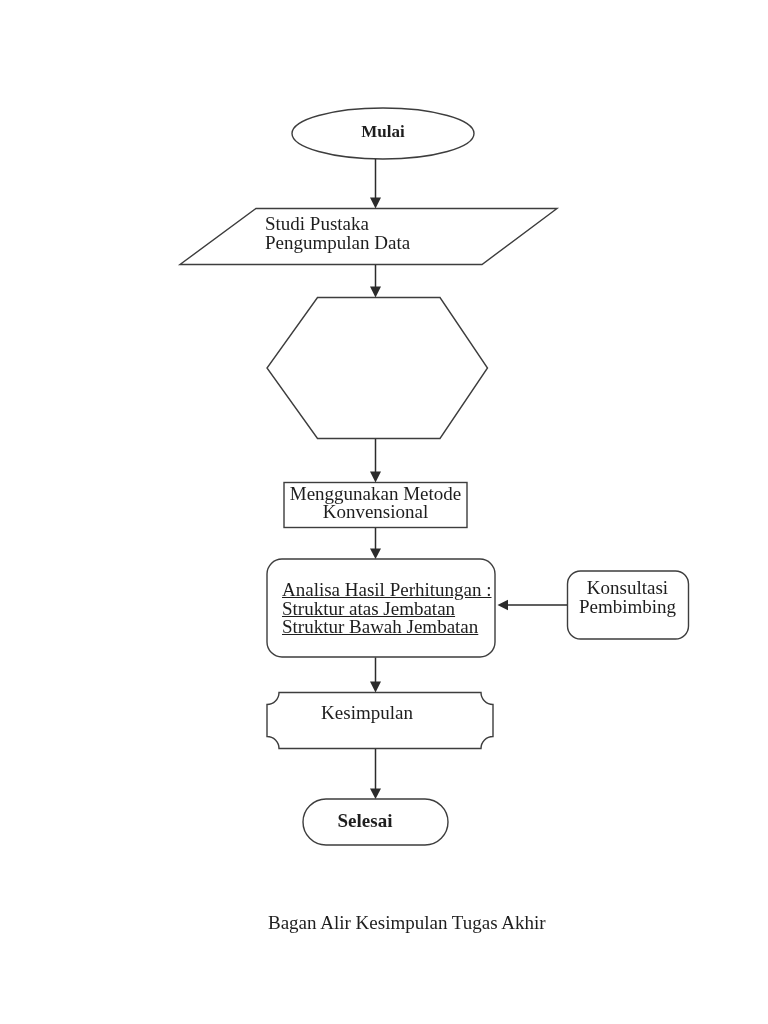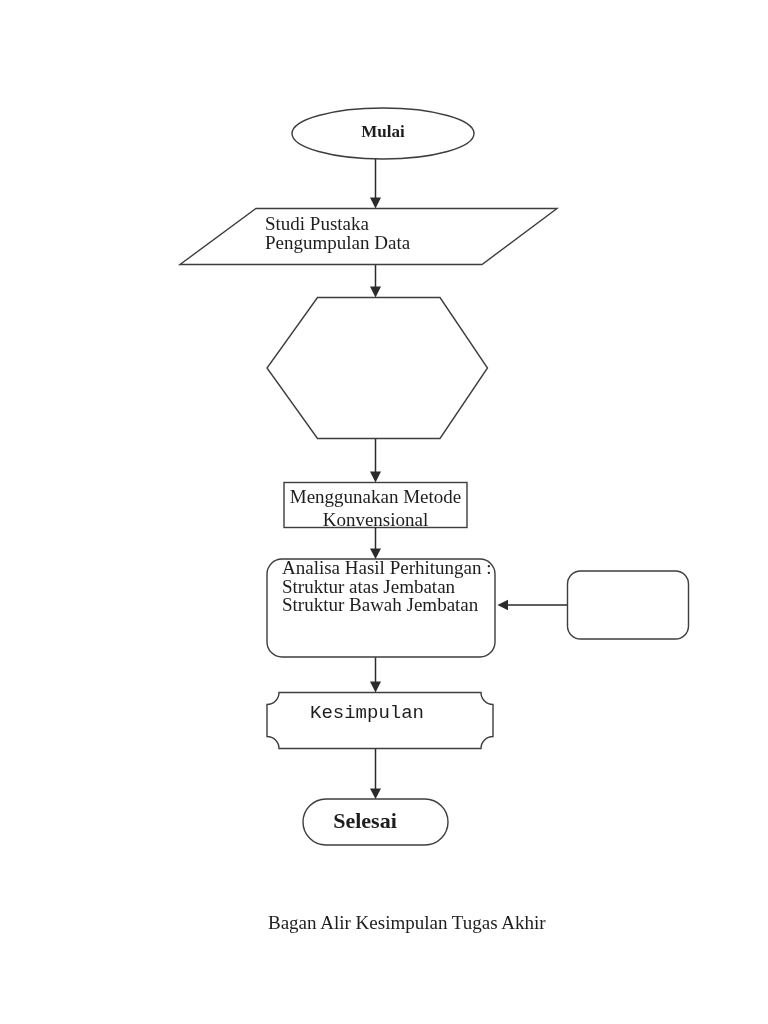--- a/index.html
+++ b/index.html
@@ -27,25 +27,25 @@
     font-size:19px;
     line-height:18.5px;
     white-space:pre-line;
     color:var(--text);
   }
   .center{text-align:center;}
   .bold{font-weight:bold;}
   .start-label{left:292px;top:122px;width:182px;font-size:17px;line-height:20px;}
   .input-label{left:265px;top:214px;line-height:19px;}
   .prep-label{left:316px;top:328px;line-height:18px;}
-  .method-label{left:284px;top:485px;width:183px;line-height:23px;}
-  .analysis-label{left:282px;top:559px;line-height:18.5px;}
+  .method-label{left:284px;top:485px;width:183px;line-height:18px;}
+  .analysis-label{left:282px;top:581px;line-height:18.5px;text-decoration:underline;}
   .consult-label{left:567px;top:579px;width:121px;line-height:18.5px;}
-  .conclusion-label{left:267px;top:704px;width:200px;line-height:18px;font-family:Liberation Mono, monospace;}
-  .end-label{left:303px;top:811px;width:124px;font-size:22px;line-height:20px;}
+  .conclusion-label{left:267px;top:704px;width:200px;line-height:18px;}
+  .end-label{left:303px;top:811px;width:124px;font-size:19px;line-height:20px;}
   .caption{left:268px;top:913px;line-height:19px;}
 </style>
 </head>
 <body>
 
 <div class="page">
 
   <svg class="chart-svg" width="768" height="1024" viewBox="0 0 768 1024">
 
     <ellipse class="shape" cx="383" cy="133.5" rx="91" ry="25.5"></ellipse>
@@ -100,20 +100,22 @@
 Pengumpulan Data</div>
 
 
   <div class="txt center method-label">Menggunakan Metode
 Konvensional</div>
 
   <div class="txt analysis-label">Analisa Hasil Perhitungan :
 Struktur atas Jembatan
 Struktur Bawah Jembatan</div>
 
+  <div class="txt center consult-label">Konsultasi
+Pembimbing</div>
 
   <div class="txt center conclusion-label">Kesimpulan</div>
 
   <div class="txt center bold end-label">Selesai</div>
 
   <div class="txt caption">Bagan Alir Kesimpulan Tugas Akhir</div>
 
 </div>
 
 </body></html>

